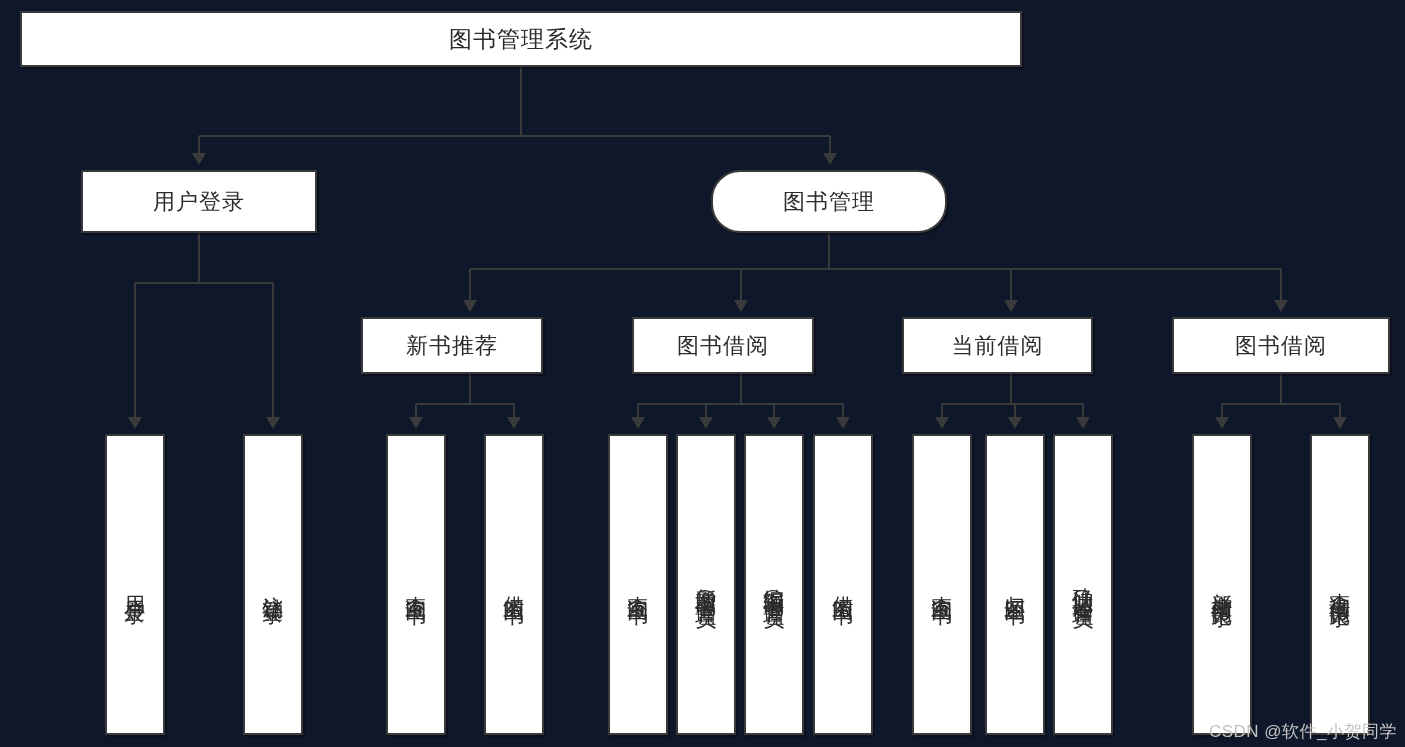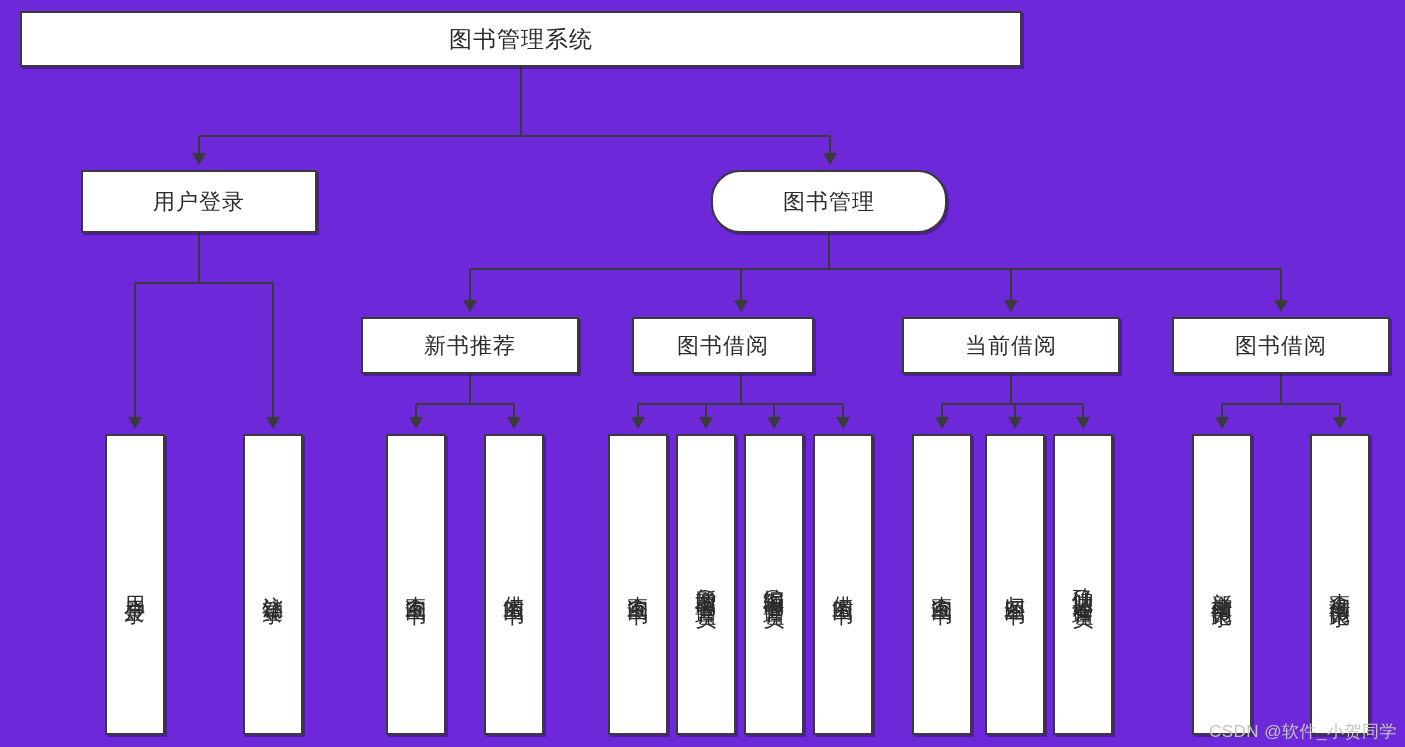--- a/index.html
+++ b/index.html
@@ -1,18 +1,18 @@
 <!DOCTYPE html>
 <html><head>
 <meta charset="utf-8">
 <style>
   html,body{margin:0;padding:0;background:#ffffff;}
   body{width:1405px;height:747px;overflow:hidden;
        font-family:"Liberation Sans","DejaVu Sans",sans-serif;}
-  #stage{position:relative;width:1405px;height:747px;background:#6d28d9;}
+  #stage{position:relative;width:1405px;height:747px;background:#0f172a;}
   svg#wires{position:absolute;left:0;top:0;width:1405px;height:747px;}
   .node{position:absolute;box-sizing:border-box;background:#ffffff;
         border:2px solid #3a3a3a;box-shadow:2px 2px 0 rgba(0,0,0,0.28);}
   .node .lbl{position:absolute;left:0;top:0;width:100%;height:100%;
              display:flex;align-items:center;justify-content:center;
              color:#2b2b2b;}
   .h-node .lbl{font-size:22px;letter-spacing:1px;}
   .root .lbl{font-size:23px;letter-spacing:1px;}
   .v-node .lbl{writing-mode:vertical-rl;text-orientation:upright;
                font-size:21px;line-height:1.32;letter-spacing:3px;
@@ -79,27 +79,27 @@
     <span class="lbl">图书管理系统</span>
   </div>
 
   <div class="node h-node" style="left:81px;top:170px;width:236px;height:63px;">
     <span class="lbl">用户登录</span>
   </div>
   <div class="node h-node" style="left:711px;top:170px;width:236px;height:63px;border-radius:29px;">
     <span class="lbl">图书管理</span>
   </div>
 
-  <div class="node h-node" style="left:361px;top:317px;width:218px;height:57px;">
+  <div class="node h-node" style="left:361px;top:317px;width:182px;height:57px;">
     <span class="lbl">新书推荐</span>
   </div>
   <div class="node h-node" style="left:632px;top:317px;width:182px;height:57px;">
     <span class="lbl">图书借阅</span>
   </div>
-  <div class="node h-node" style="left:902px;top:317px;width:218px;height:57px;">
+  <div class="node h-node" style="left:902px;top:317px;width:191px;height:57px;">
     <span class="lbl">当前借阅</span>
   </div>
   <div class="node h-node" style="left:1172px;top:317px;width:218px;height:57px;">
     <span class="lbl">图书借阅</span>
   </div>
 
   <div class="node v-node" style="left:105px;top:434px;width:60px;height:301px;">
     <span class="lbl">用户登录</span>
   </div>
   <div class="node v-node" style="left:243px;top:434px;width:60px;height:301px;">

